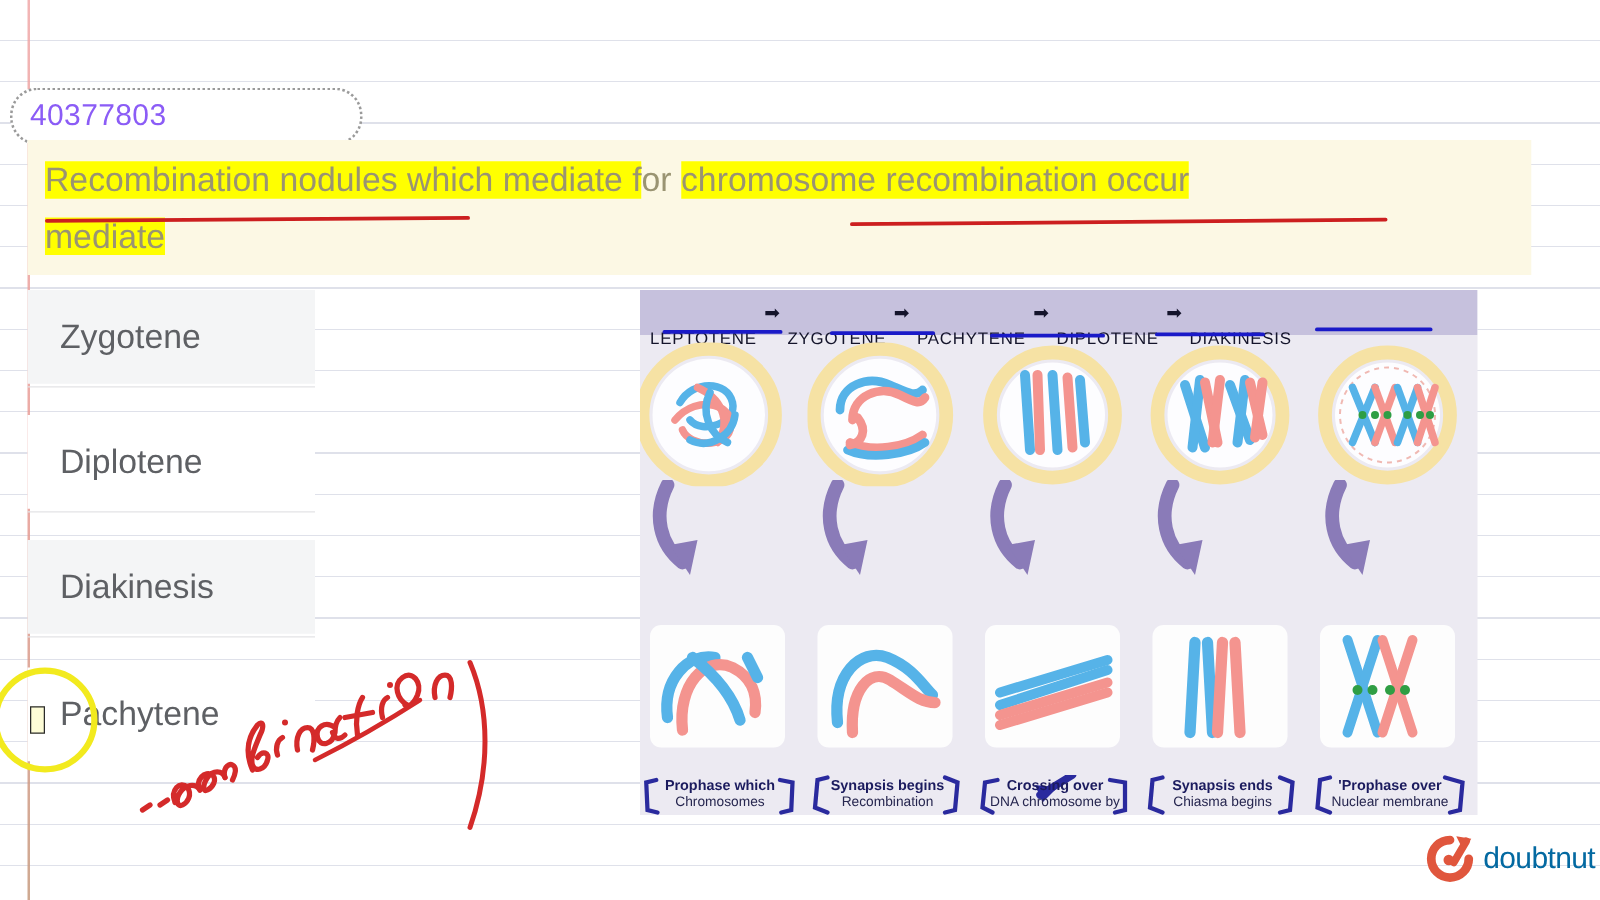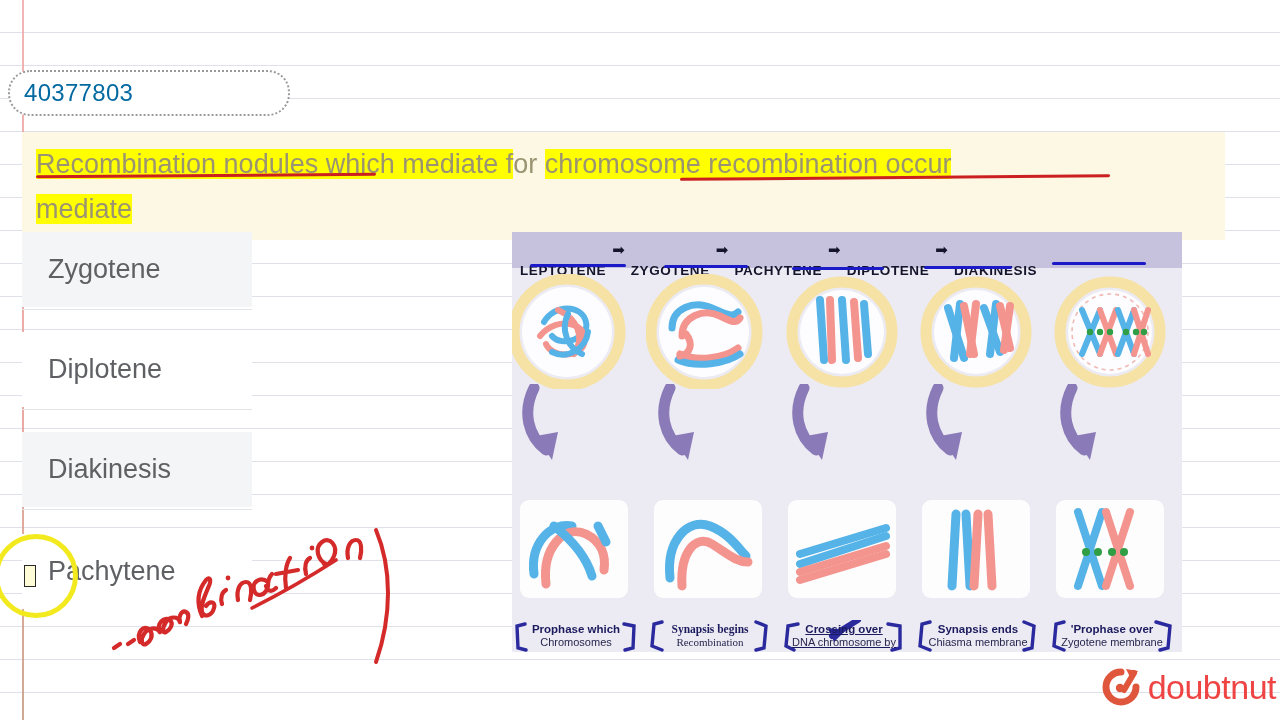--- a/index.html
+++ b/index.html
@@ -25,25 +25,25 @@
     opacity:.85;
   }
   
   #qid-box{
     position:absolute;left:8px;top:70px;width:282px;height:46px;
     border:2px dotted #9a9a9a;border-radius:22px;
     background:#ffffff;box-sizing:border-box;
     display:flex;align-items:center;
   }
   #qid-text{
-    font-size:24px;color:#0369a1;padding-left:14px;letter-spacing:.3px;
+    font-size:24px;color:#8b5cf6;padding-left:14px;letter-spacing:.3px;
   }
   
   #q-banner{
-    position:absolute;left:22px;top:132px;width:1203px;height:108px;
+    position:absolute;left:22px;top:112px;width:1203px;height:108px;
     background:#fcf8e4;
   }
   #q-text{
     position:absolute;left:14px;top:10px;width:1180px;
     font-size:27px;line-height:45px;color:#9a9472;
   }
   #q-text .hl{background:#ffff00;}
   .r-underline{
     position:absolute;height:3px;background:#cc1f1f;border-radius:2px;
   }
@@ -77,21 +77,21 @@
   
   #figure{
     position:absolute;left:512px;top:232px;width:670px;height:420px;
     background:#eceaf2;overflow:hidden;
   }
   #fig-header{
     position:absolute;left:0;top:0;width:670px;height:36px;
     background:#c6c1dd;display:flex;align-items:center;
   }
   .stage-name{
-    font-size:13.5px;font-weight:bold;color:#14142b;letter-spacing:.6px;
+    font-size:13.5px;font-weight:normal;color:#14142b;letter-spacing:.6px;
     white-space:nowrap;position:relative;margin-top:40px;
   }
   .arrow-sep{
     font-size:15px;color:#14142b;margin:0 6px;
   }
   .blue-ul{position:absolute;height:3px;background:#1a1ac8;border-radius:2px;}
   .cell-wrap{position:absolute;top:42px;width:134px;height:115px;}
   .cellsvg{position:absolute;left:0;top:0;}
   .arrowsvg{position:absolute;top:152px;width:134px;height:85px;}
   .card{
@@ -104,21 +104,21 @@
   }
   .cap-title{font-size:11.5px;font-weight:bold;line-height:14px;}
   .cap-sub{font-size:11px;line-height:13px;color:#26264f;}
   .bracket{position:absolute;top:388px;width:128px;height:32px;}
   
   #logo{
     position:absolute;right:4px;bottom:10px;height:46px;
     display:flex;align-items:center;
   }
   #logo-word{
-    font-size:34px;color:#ef4444;letter-spacing:-.5px;margin-left:4px;
+    font-size:24px;color:#0369a1;letter-spacing:-.5px;margin-left:4px;
   }
 </style>
 </head>
 <body>
 
 <div id="paper"></div>
 <div id="margin-line"></div>
 
 <div id="qid-box">
   <span id="qid-text">40377803</span>
@@ -374,52 +374,52 @@
   </svg>
   <div class="caption" style="left:0px;">
     <div class="cap-title">Prophase which</div>
     <div class="cap-sub">Chromosomes</div>
   </div>
 
   <svg class="bracket" style="left:134px;" viewBox="0 0 128 32">
     <path d="M16 30 L6 26 L8 4 L16 2" fill="none" stroke="#2a2a9e" stroke-width="3.4" stroke-linecap="round"></path>
     <path d="M110 2 L120 6 L118 28 L110 30" fill="none" stroke="#2a2a9e" stroke-width="3.4" stroke-linecap="round"></path>
   </svg>
-  <div class="caption" style="left:134px;font-family:Liberation Serif, serif;">
+  <div class="caption" style="left:134px;">
     <div class="cap-title">Synapsis begins</div>
     <div class="cap-sub">Recombination</div>
   </div>
 
   <svg class="bracket" style="left:268px;" viewBox="0 0 128 32">
     <path d="M14 30 L6 26 L8 6 L18 4" fill="none" stroke="#2a2a9e" stroke-width="3.4" stroke-linecap="round"></path>
     <path d="M108 4 L120 6 L120 28 L112 30" fill="none" stroke="#2a2a9e" stroke-width="3.4" stroke-linecap="round"></path>
     <path d="M52 16 L78 0" fill="none" stroke="#2a2a9e" stroke-width="6" stroke-linecap="round"></path>
     <path d="M48 8 L54 22 L66 10 Z" fill="#2a2a9e"></path>
   </svg>
-  <div class="caption" style="left:268px;text-decoration:underline;">
+  <div class="caption" style="left:268px;">
     <div class="cap-title">Crossing over</div>
     <div class="cap-sub">DNA chromosome by</div>
   </div>
 
   <svg class="bracket" style="left:402px;" viewBox="0 0 128 32">
     <path d="M16 30 L6 26 L8 4 L16 2" fill="none" stroke="#2a2a9e" stroke-width="3.4" stroke-linecap="round"></path>
     <path d="M110 2 L120 6 L118 28 L110 30" fill="none" stroke="#2a2a9e" stroke-width="3.4" stroke-linecap="round"></path>
   </svg>
   <div class="caption" style="left:402px;text-align:center;">
     <div class="cap-title">Synapsis ends</div>
-    <div class="cap-sub">Chiasma membrane</div>
+    <div class="cap-sub">Chiasma begins</div>
   </div>
 
   <svg class="bracket" style="left:536px;" viewBox="0 0 128 32">
     <path d="M16 30 L6 26 L8 4 L16 2" fill="none" stroke="#2a2a9e" stroke-width="3.4" stroke-linecap="round"></path>
     <path d="M108 2 L122 6 L120 28 L112 30" fill="none" stroke="#2a2a9e" stroke-width="3.4" stroke-linecap="round"></path>
   </svg>
   <div class="caption" style="left:536px;">
     <div class="cap-title">'Prophase over</div>
-    <div class="cap-sub">Zygotene membrane</div>
+    <div class="cap-sub">Nuclear membrane</div>
   </div>
 </div>
 
 <div id="logo">
   <svg width="46" height="46" viewBox="0 0 46 46">
     <path d="M23 8 A15 15 0 1 0 38 23" fill="none" stroke="#e0563d" stroke-width="7" stroke-linecap="round"></path>
     <path d="M26 26 L36 9" fill="none" stroke="#e0563d" stroke-width="6" stroke-linecap="round"></path>
     <path d="M28 5 L40 7 L34 17 Z" fill="#e0563d"></path>
     <circle cx="22" cy="24" r="4.2" fill="#e0563d"></circle>
   </svg>

